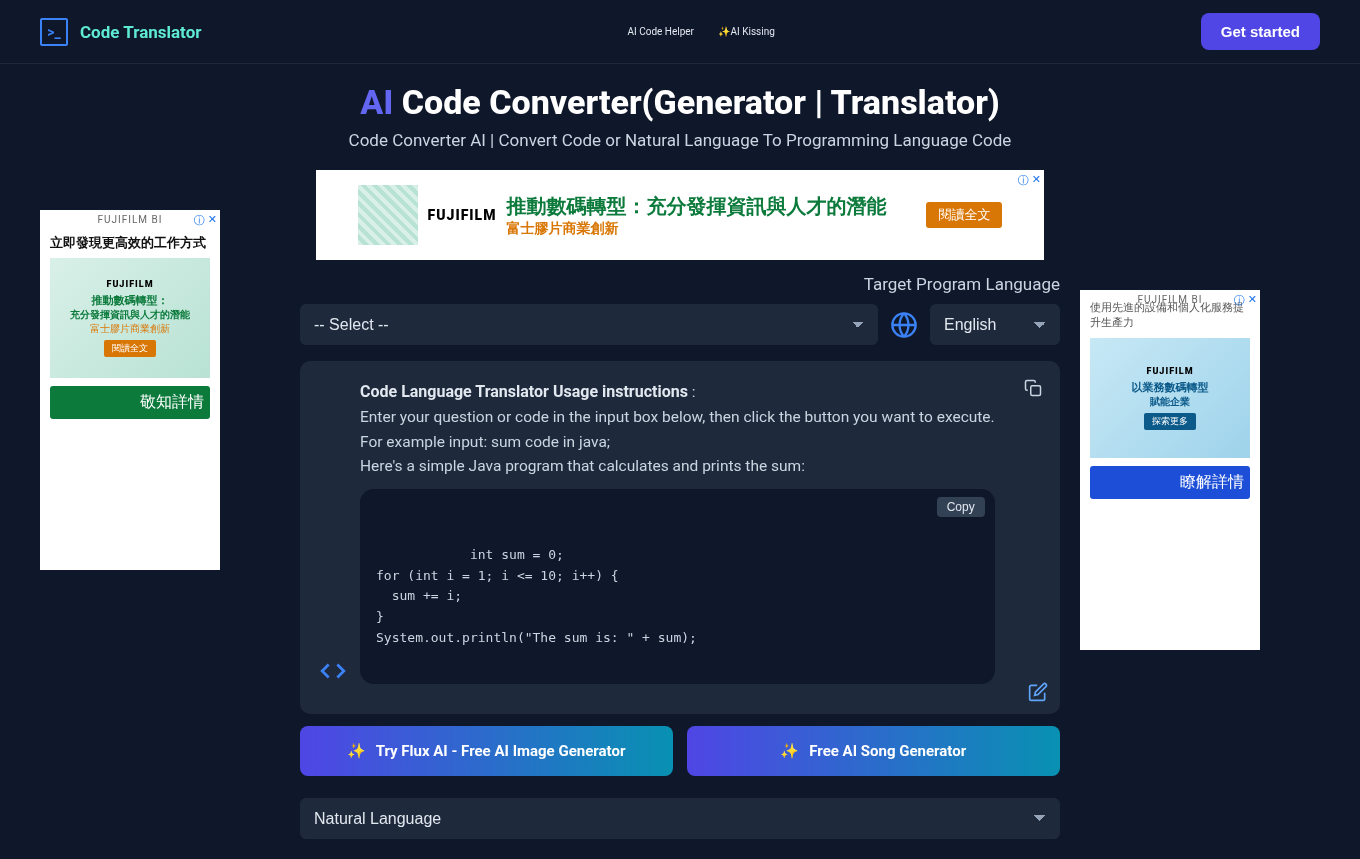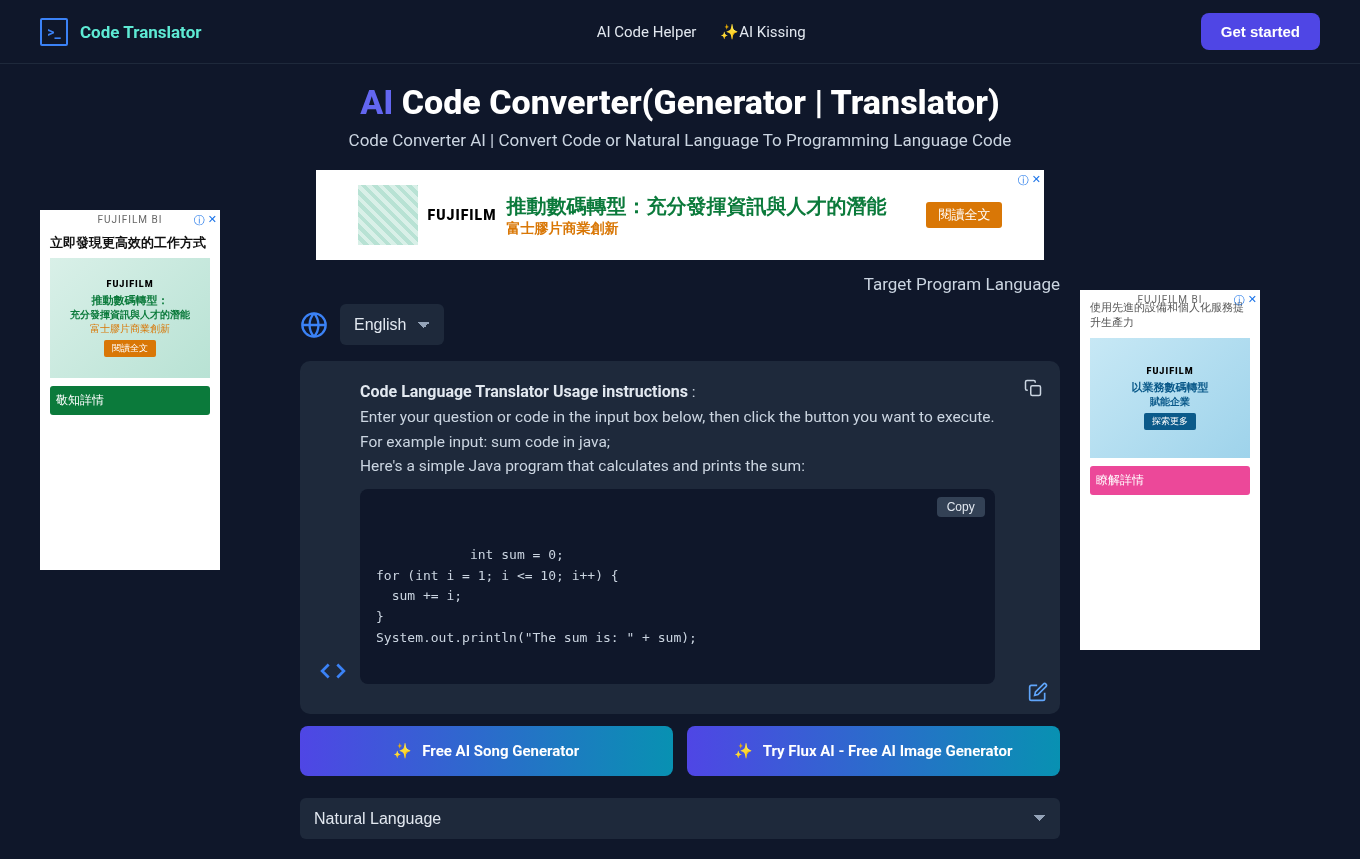--- a/index.html
+++ b/index.html
@@ -22,21 +22,21 @@
   .nav-left { display: flex; align-items: center; gap: 12px; }
   .logo-box {
     width: 28px; height: 28px;
     border: 2px solid #3b82f6;
     display: flex; align-items: center; justify-content: center;
     color: #3b82f6; font-weight: bold; font-size: 14px;
     border-radius: 2px;
   }
   .brand { font-weight: 700; font-size: 17px; color: #5eead4; }
   .nav-center { display: flex; gap: 24px; }
-  .nav-link { color: #e2e8f0; text-decoration: none; font-size: 15px; }
+  .nav-link { color: #e2e8f0; text-decoration: none; font-size: 10px; }
   .btn-primary {
     background: #4f46e5;
     color: #fff;
     border: none;
     padding: 10px 20px;
     border-radius: 8px;
     font-weight: 600;
     font-size: 15px;
     cursor: pointer;
   }
@@ -72,21 +72,21 @@
   }
   .ad-brand { position: absolute; top: 4px; left: 50%; transform: translateX(-50%); font-size: 10px; color: #666; letter-spacing: 1px; }
   .ad-close { position: absolute; top: 3px; right: 3px; display: flex; gap: 3px; font-size: 11px; }
   .ad-close span:first-child { color: #1a73e8; }
   .ad-close span:last-child { color: #1a73e8; }
   .ad-title { font-weight: 700; color: #111; margin-bottom: 6px; font-size: 13px; }
   .ad-sub { color: #555; font-size: 11px; margin-bottom: 8px; }
   .ad-img { width: 100%; height: 120px; background: linear-gradient(135deg,#d9f0e8,#b8e2d4); margin-bottom: 8px; display:flex; flex-direction:column; align-items:center; justify-content:center; font-size:11px; color:#0b7a3b; text-align:center; padding:4px;}
   .ad-img .t1 { color:#0b7a3b; font-weight:700; }
   .ad-img .t2 { color:#d97706; font-size:10px;}
-  .ad-btn { background:#0b7a3b; color:#fff; text-align:left; padding:6px; font-size:12px; border-radius:3px; }
+  .ad-btn { background:#0b7a3b; color:#fff; text-align:right; padding:6px; font-size:16px; border-radius:3px; }
   .ad-banner-inner { display:flex; align-items:center; gap:10px; }
   .ad-banner-fuji { font-weight:900; color:#000; font-size:14px; letter-spacing:1px; }
   .ad-banner-text { font-size:20px; font-weight:800; color:#0b7a3b; }
   .ad-banner-sub { color:#d97706; font-size:14px; font-weight:700; display:block; }
   .ad-banner-cta { background:#d97706; color:#fff; padding:4px 12px; font-size:13px; border-radius:3px; margin-left:30px;}
   .main-col { }
   .label { color: #cbd5e1; font-size: 17px; margin: 0 0 10px; text-align: right; }
   .row { display: flex; gap: 12px; align-items: center; margin-bottom: 16px; }
   select.big {
     background: #1e293b;
@@ -95,37 +95,37 @@
     padding: 12px 14px;
     border-radius: 6px;
     font-size: 16px;
     appearance: none;
     background-image: linear-gradient(45deg, transparent 50%, #94a3b8 50%), linear-gradient(135deg, #94a3b8 50%, transparent 50%);
     background-position: calc(100% - 20px) center, calc(100% - 14px) center;
     background-size: 6px 6px, 6px 6px;
     background-repeat: no-repeat;
   }
   .select-lang { flex: 1; }
-  .select-ui { width: 104px; }
+  .select-ui { width: 130px; }
   .globe-icon { color: #3b82f6; width: 28px; height: 28px; }
   .card {
     background: #1e293b;
     border-radius: 10px;
     padding: 18px 20px 30px;
     position: relative;
     margin-bottom: 12px;
   }
   .card-head { display: flex; gap: 14px; align-items: flex-end; }
   .code-icon { color: #3b82f6; flex-shrink: 0; margin-top:2px;}
   .card-title { font-weight: 700; color: #e2e8f0; font-size: 16px; }
   .card-body { color: #cbd5e1; font-size: 15.5px; line-height: 1.6; margin-left: 40px; }
   .copy-corner { position: absolute; top: 18px; right: 18px; color: #cbd5e1; cursor: pointer; }
   .code-block {
     background: #0f172a;
-    border-radius: 8px;
+    border-radius: 14px;
     padding: 14px 16px;
     margin-top: 10px;
     font-family: ui-monospace, Menlo, Consolas, monospace;
     font-size: 13px;
     color: #cbd5e1;
     position: relative;
     white-space: pre;
   }
   .copy-btn {
     position: absolute; top: 8px; right: 10px;
@@ -207,20 +207,23 @@
         <div>
           <span class="ad-banner-text">推動數碼轉型：充分發揮資訊與人才的潛能</span>
           <span class="ad-banner-sub">富士膠片商業創新</span>
         </div>
         <div class="ad-banner-cta">閱讀全文</div>
       </div>
     </div>
 
     <div class="label">Target Program Language</div>
     <div class="row">
+      <select class="big select-lang">
+        <option>-- Select --</option>
+      </select>
       <svg class="globe-icon" viewBox="0 0 24 24" fill="none" stroke="currentColor" stroke-width="2">
         <circle cx="12" cy="12" r="10"></circle>
           <path d="M2 12h20M12 2a15 15 0 010 20M12 2a15 15 0 000 20"></path>
       </svg>
       <select class="big select-ui">
         <option>English</option>
       </select>
     </div>
 
     
@@ -256,25 +259,25 @@
             <path d="M11 4H4a2 2 0 00-2 2v14a2 2 0 002 2h14a2 2 0 002-2v-7"></path>
             <path d="M18.5 2.5a2.1 2.1 0 013 3L12 15l-4 1 1-4 9.5-9.5z"></path>
           </svg>
       </div>
     </div>
 
     
     <div class="promo-row">
       <div class="promo">
         <span class="spark">✨</span>
-        <span>Free AI Song Generator</span>
+        <span>Try Flux AI - Free AI Image Generator</span>
       </div>
       <div class="promo">
         <span class="spark">✨</span>
-        <span>Try Flux AI - Free AI Image Generator</span>
+        <span>Free AI Song Generator</span>
       </div>
     </div>
 
     <select class="big" style="width:100%;margin-bottom:10px;">
       <option>Natural Language</option>
     </select>
 
     
 
   </div>
@@ -286,17 +289,17 @@
         <span>ⓘ</span>
         <span>✕</span>
       </div>
       <div class="ad-sub">使用先進的設備和個人化服務提升生產力</div>
       <div class="ad-img" style="background:linear-gradient(135deg,#c7e8f5,#9ed3eb);">
         <div style="font-size:9px;color:#000;font-weight:900;letter-spacing:1px;margin-bottom:4px;">FUJIFILM</div>
         <div class="t1" style="color:#0b5a8a;">以業務數碼轉型</div>
         <div class="t1" style="color:#0b5a8a;font-size:10px">賦能企業</div>
         <div style="background:#0b5a8a;color:#fff;font-size:9px;padding:2px 8px;margin-top:4px;border-radius:2px;">探索更多</div>
       </div>
-      <div class="ad-btn" style="background:#ec4899;">瞭解詳情</div>
+      <div class="ad-btn" style="background:#1d4ed8;">瞭解詳情</div>
     </div>
   </div>
 
 </div>
 
 </body></html>

